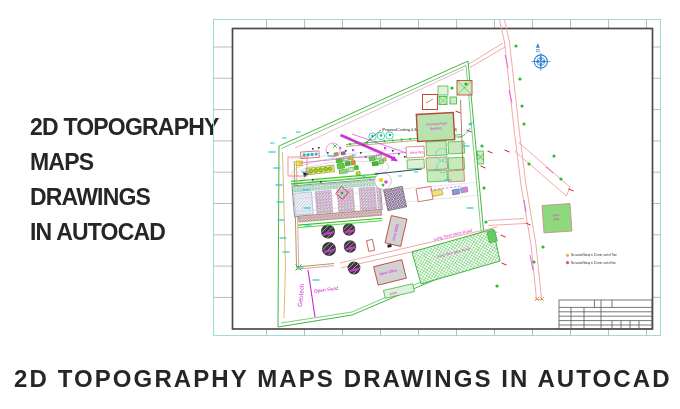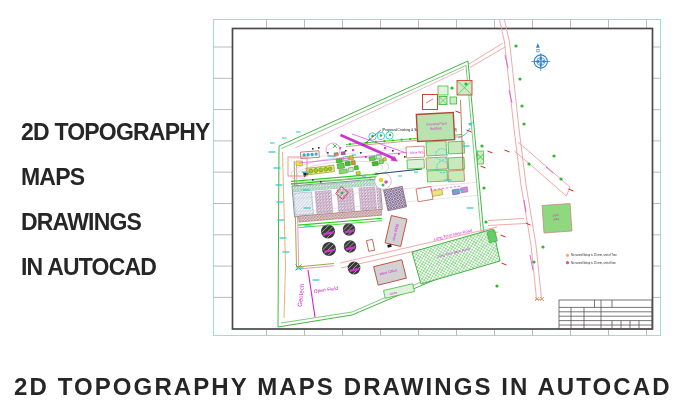--- a/index.html
+++ b/index.html
@@ -1,18 +1,18 @@
 <!DOCTYPE html>
 <html><head>
 <meta charset="utf-8">
 <style>
   html,body{margin:0;padding:0;width:680px;height:409px;background:#ffffff;overflow:hidden;}
   body{font-family:"Liberation Sans",sans-serif;}
-  .lt{position:absolute;left:21px;top:110px;color:#262626;font-weight:bold;font-size:23px;line-height:45px;letter-spacing:-0.8px;}
-  .bt{position:absolute;left:14px;top:373px;color:#262626;font-weight:bold;font-size:24px;letter-spacing:2.1px;white-space:nowrap;}
+  .lt{position:absolute;left:30px;top:110px;color:#262626;font-weight:bold;font-size:23px;line-height:35px;letter-spacing:-0.8px;}
+  .bt{position:absolute;left:14px;top:365px;color:#262626;font-weight:bold;font-size:24px;letter-spacing:2.1px;white-space:nowrap;}
   svg{position:absolute;left:0;top:0;}
 </style>
 </head>
 <body>
 
 <div class="lt">2D TOPOGRAPHY<br>MAPS<br>DRAWINGS<br>IN AUTOCAD</div>
 
 <div class="bt">2D TOPOGRAPHY MAPS DRAWINGS IN AUTOCAD</div>
 
 <svg width="680" height="409" viewBox="0 0 680 409">

